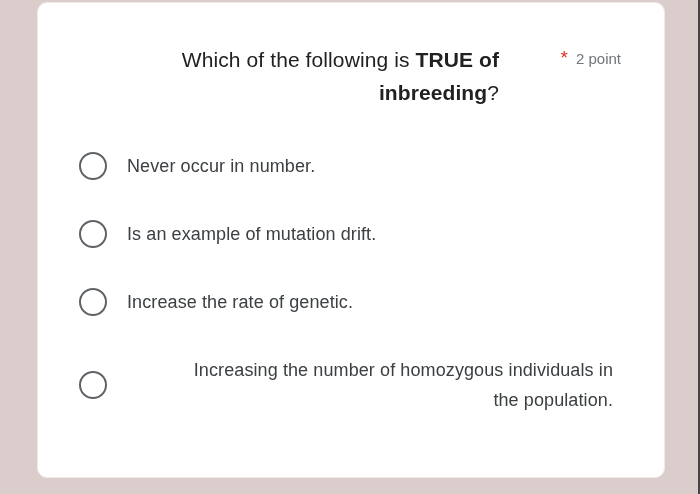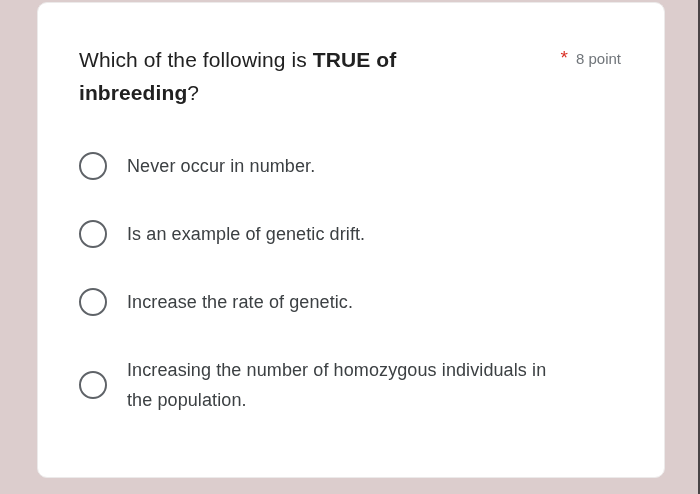--- a/index.html
+++ b/index.html
@@ -41,20 +41,21 @@
     box-sizing: border-box;
     border: 1px solid #eceaea;
     overflow: hidden;
   }
 
   .card-inner {
     position: absolute;
     left: 41px;
     top: 40px;
     right: 20px;
+    text-align: right;
   }
 
   .question-row {
     display: flex;
     align-items: flex-start;
     justify-content: space-between;
   }
 
   .question-title {
     font-size: 21px;
@@ -93,20 +94,21 @@
   }
 
   .option-row {
     display: flex;
     align-items: center;
     min-height: 30px;
     margin-bottom: 38px;
   }
   .option-row:last-child {
     margin-bottom: 0;
+    gap: 46px;
   }
 
   .radio-outer {
     flex: 0 0 auto;
     width: 28px;
     height: 28px;
     border: 2.5px solid #5f6368;
     border-radius: 50%;
     box-sizing: border-box;
     margin-right: 20px;
@@ -126,34 +128,34 @@
 <div class="page-bg"></div>
 
 <div class="question-card">
   <div class="card-inner">
 
     <div class="question-row">
       <div class="question-title"><span>Which of the following is </span><span class="b">TRUE of inbreeding</span><span>?</span></div>
 
       <div class="points-wrap">
         <span class="required-asterisk">*</span>
-        <span class="points-label">8 point</span>
+        <span class="points-label">2 point</span>
       </div>
     </div>
 
     <div class="options-list">
 
       <div class="option-row">
         <span class="radio-outer"></span>
         <span class="option-label">Never occur in number.</span>
       </div>
 
       <div class="option-row">
         <span class="radio-outer"></span>
-        <span class="option-label">Is an example of genetic drift.</span>
+        <span class="option-label">Is an example of mutation drift.</span>
       </div>
 
       <div class="option-row">
         <span class="radio-outer"></span>
         <span class="option-label">Increase the rate of genetic.</span>
       </div>
 
       <div class="option-row">
         <span class="radio-outer"></span>
         <span class="option-label">Increasing the number of homozygous individuals in the population.</span>

